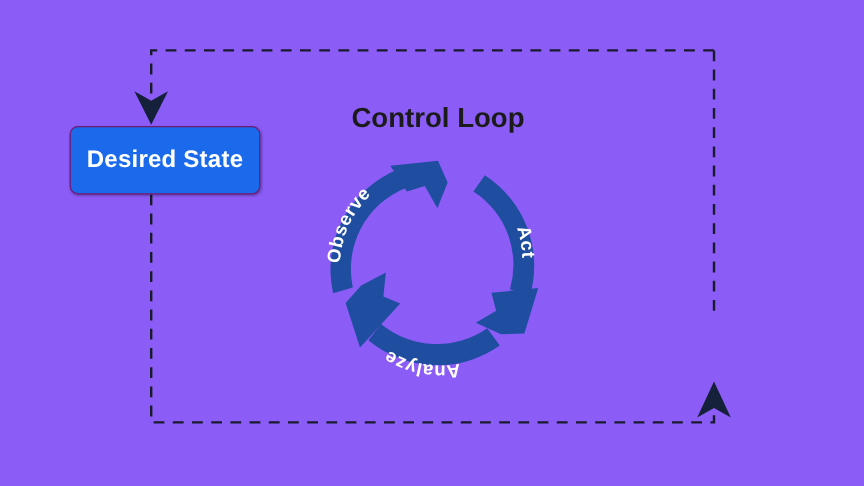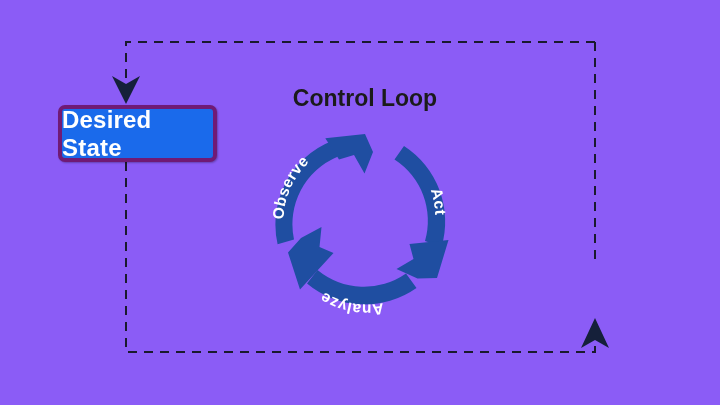--- a/index.html
+++ b/index.html
@@ -23,25 +23,25 @@
     top: 0;
     width: 720px;
     height: 405px;
   }
   .state-box {
     position: absolute;
     display: flex;
     align-items: center;
     justify-content: center;
     background: #1a6aeb;
-    border: 4px solid #701a75;
+    border: 1px solid #701a75;
     border-radius: 7px;
     box-sizing: border-box;
     color: #ffffff;
-    font-size: 24px;
+    font-size: 20px;
     font-weight: bold;
     letter-spacing: 0.2px;
     box-shadow: 1px 1px 2px rgba(0,0,0,0.28);
     z-index: 3;
   }
   #desired-state-box {
     left: 58px;
     top: 105px;
     width: 159px;
     height: 57px;

